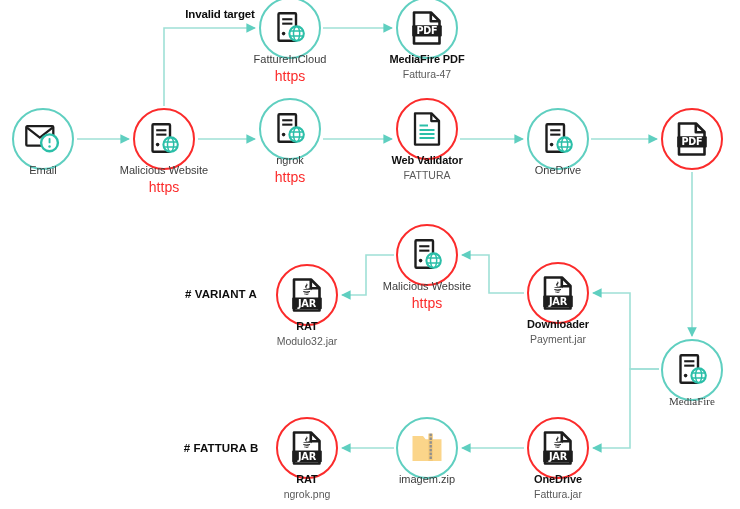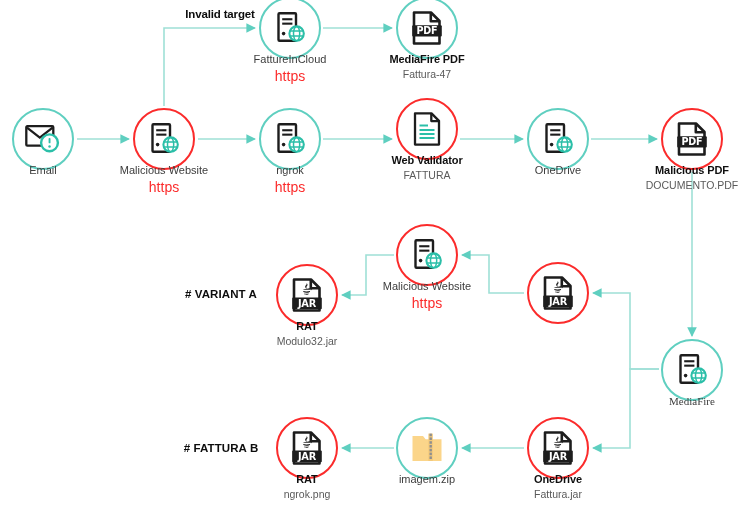--- a/index.html
+++ b/index.html
@@ -124,21 +124,21 @@
         <rect x="1.2" y="14.2" width="29.6" height="11.4" rx="1" fill="#1d1d1d"></rect>
         <text x="16" y="23.3" font-family="DejaVu Sans, sans-serif" font-size="9.6" font-weight="bold" fill="#fff" text-anchor="middle" letter-spacing="-0.2">PDF</text>
       </svg>
           </span>
         </div>
         <div class="labels">
           <div class="lbl-main bold">MediaFire PDF</div>
           <div class="lbl-sub">Fattura-47</div>
         </div>
       </div>
-      <div class="node" style="left: 290px; top: 139px;">
+      <div class="node" style="left: 290px; top: 129px;">
         <div class="ring teal">
           <span>
             <svg class="ico" width="34" height="34" viewBox="0 0 34 34">
         <rect x="5.5" y="2.2" width="17.5" height="27.5" rx="1" fill="#fff" stroke="#1d1d1d" stroke-width="2.4"></rect>
         <rect x="9.2" y="7.2" width="10.2" height="2.1" fill="#1d1d1d"></rect>
         <rect x="9.2" y="11.6" width="10.2" height="2.1" fill="#1d1d1d"></rect>
         <circle cx="10.6" cy="22.6" r="1.8" fill="#1d1d1d"></circle>
         <circle cx="23.6" cy="22.6" r="7.2" fill="#fff" stroke="#2bbfa8" stroke-width="2.1"></circle>
         <ellipse cx="23.6" cy="22.6" rx="3.1" ry="7.2" fill="none" stroke="#2bbfa8" stroke-width="1.5"></ellipse>
         <path d="M16.6 20.1 H30.6 M16.6 25.1 H30.6" stroke="#2bbfa8" stroke-width="1.5"></path>
@@ -192,24 +192,20 @@
         <div class="ring red">
           <span>
             <svg class="ico" width="32" height="34" viewBox="0 0 32 34">
         <path d="M3 1.5 H20 L28.5 10 V32.5 H3 Z" fill="#fff" stroke="#1d1d1d" stroke-width="2.6" stroke-linejoin="round"></path>
         <path d="M19.8 1.7 V10.2 H28.3" fill="none" stroke="#1d1d1d" stroke-width="2.6" stroke-linejoin="round"></path>
         <rect x="1.2" y="14.2" width="29.6" height="11.4" rx="1" fill="#1d1d1d"></rect>
         <text x="16" y="23.3" font-family="DejaVu Sans, sans-serif" font-size="9.6" font-weight="bold" fill="#fff" text-anchor="middle" letter-spacing="-0.2">PDF</text>
       </svg>
           </span>
         </div>
-        <div class="labels">
-          <div class="lbl-main bold">Malicious PDF</div>
-          <div class="lbl-sub">DOCUMENTO.PDF</div>
-        </div>
       </div>
       <div class="node" style="left: 692px; top: 370px; font-family: Liberation Serif, serif;">
         <div class="ring teal">
           <span>
             <svg class="ico" width="34" height="34" viewBox="0 0 34 34">
         <rect x="5.5" y="2.2" width="17.5" height="27.5" rx="1" fill="#fff" stroke="#1d1d1d" stroke-width="2.4"></rect>
         <rect x="9.2" y="7.2" width="10.2" height="2.1" fill="#1d1d1d"></rect>
         <rect x="9.2" y="11.6" width="10.2" height="2.1" fill="#1d1d1d"></rect>
         <circle cx="10.6" cy="22.6" r="1.8" fill="#1d1d1d"></circle>
         <circle cx="23.6" cy="22.6" r="7.2" fill="#fff" stroke="#2bbfa8" stroke-width="2.1"></circle>
@@ -231,20 +227,24 @@
         <g fill="#1d1d1d">
           <path d="M15.6 5.2 c1.9 1.5 .4 2.7 -.1 3.6 -.4 .9 .3 1.6 .9 2 -1.6 -.5 -2.6 -1.5 -2.2 -2.6 .3 -.9 1.8 -1.7 1.4 -3z"></path>
           <path d="M11.6 11.4 c3.5 .7 7 .4 8.9 -.2 .2 .7 -.5 1.2 -1 1.4 2.4 -.6 1.5 -2 1 -2.3 -.8 -.4 -5.3 .5 -8.9 1.1z"></path>
           <path d="M12.2 13.1 c2.6 .5 5.3 .3 6.8 -.2 .7 1 -1.2 1.8 -3.6 1.8 -2 0 -3.5 -.6 -3.2 -1.6z"></path>
           <path d="M13.3 15.6 c1.6 .3 3.3 .2 4.3 -.1 .5 .8 -.8 1.3 -2.3 1.3 -1.3 0 -2.2 -.4 -2 -1.2z"></path>
         </g>
         <rect x="1.2" y="19.6" width="29.6" height="11.6" rx="1" fill="#1d1d1d"></rect>
         <text x="16" y="28.8" font-family="DejaVu Sans, sans-serif" font-size="9.8" font-weight="bold" fill="#fff" text-anchor="middle" letter-spacing="-0.2">JAR</text>
       </svg>
           </span>
+        </div>
+        <div class="labels">
+          <div class="lbl-main bold">Downloader</div>
+          <div class="lbl-sub">Payment.jar</div>
         </div>
       </div>
       <div class="node" style="left: 427px; top: 255px;">
         <div class="ring red">
           <span>
             <svg class="ico" width="34" height="34" viewBox="0 0 34 34">
         <rect x="5.5" y="2.2" width="17.5" height="27.5" rx="1" fill="#fff" stroke="#1d1d1d" stroke-width="2.4"></rect>
         <rect x="9.2" y="7.2" width="10.2" height="2.1" fill="#1d1d1d"></rect>
         <rect x="9.2" y="11.6" width="10.2" height="2.1" fill="#1d1d1d"></rect>
         <circle cx="10.6" cy="22.6" r="1.8" fill="#1d1d1d"></circle>

